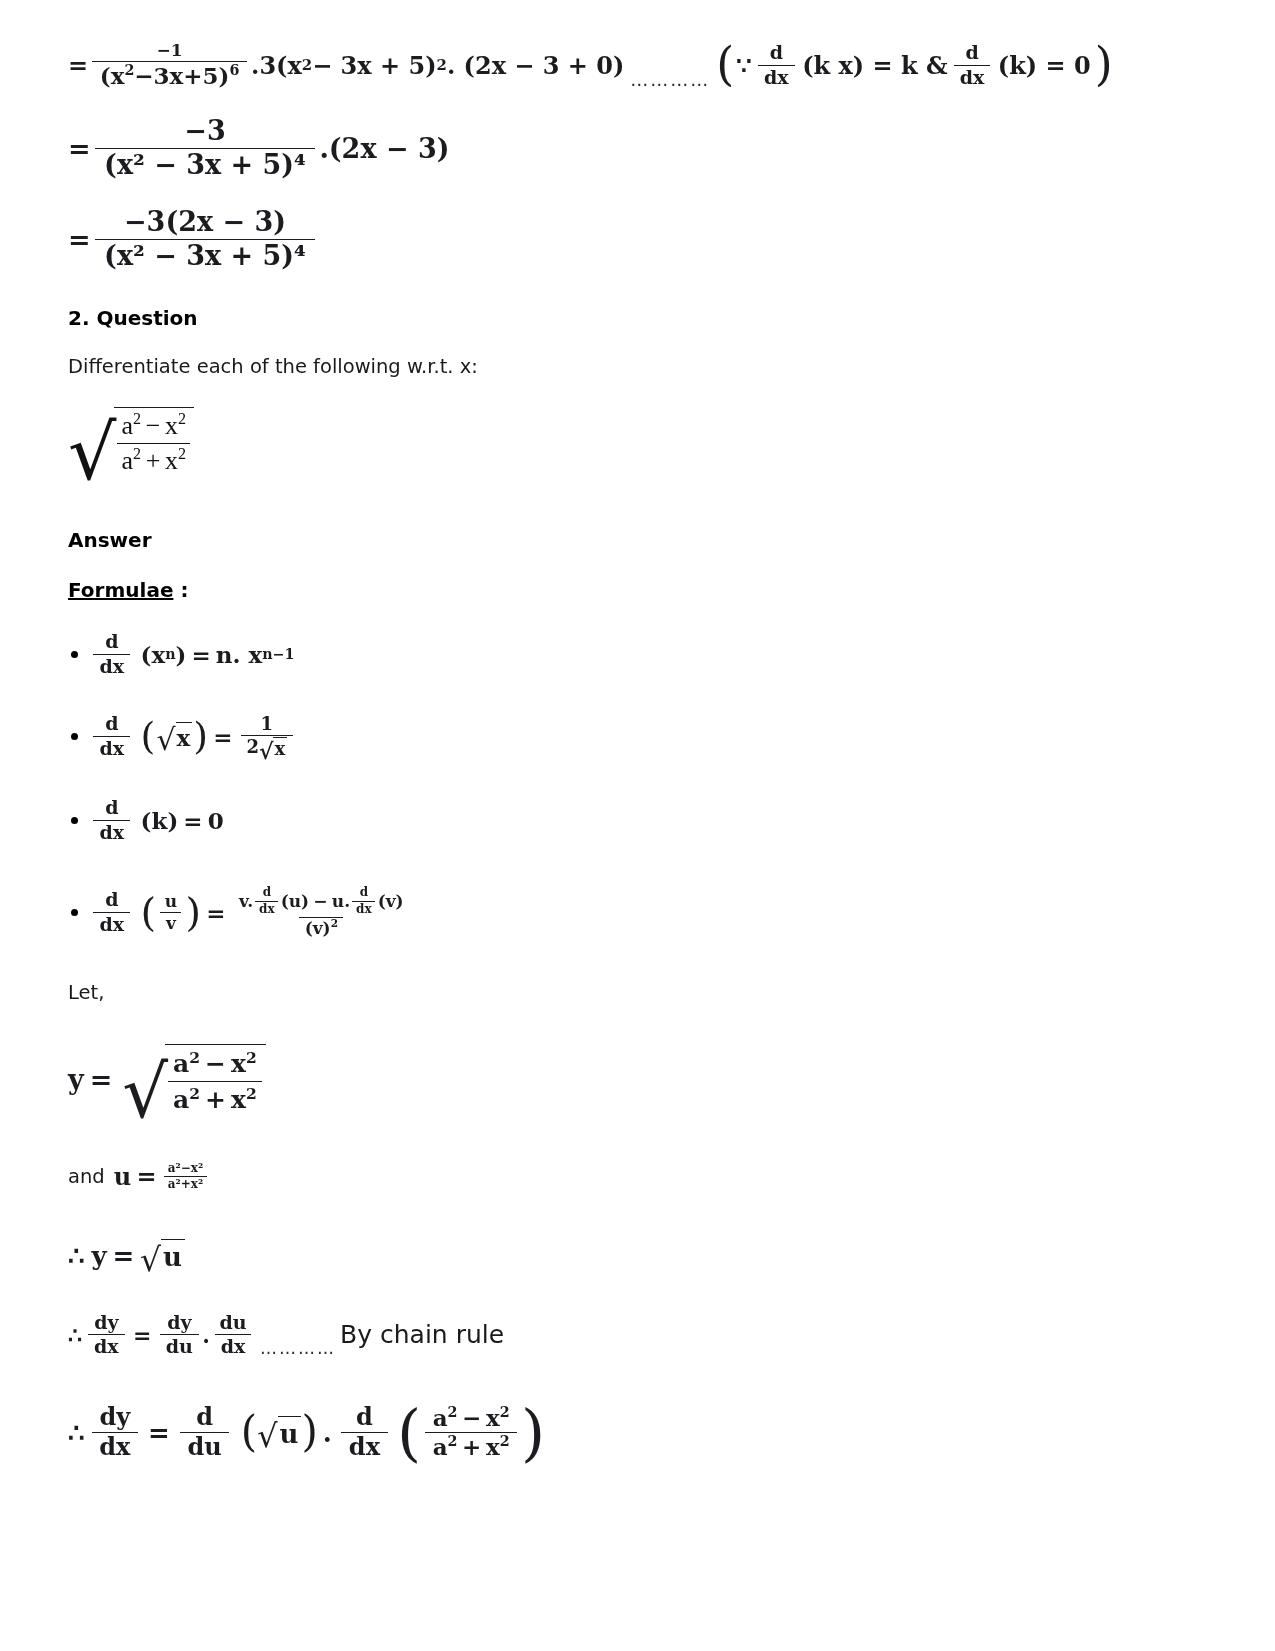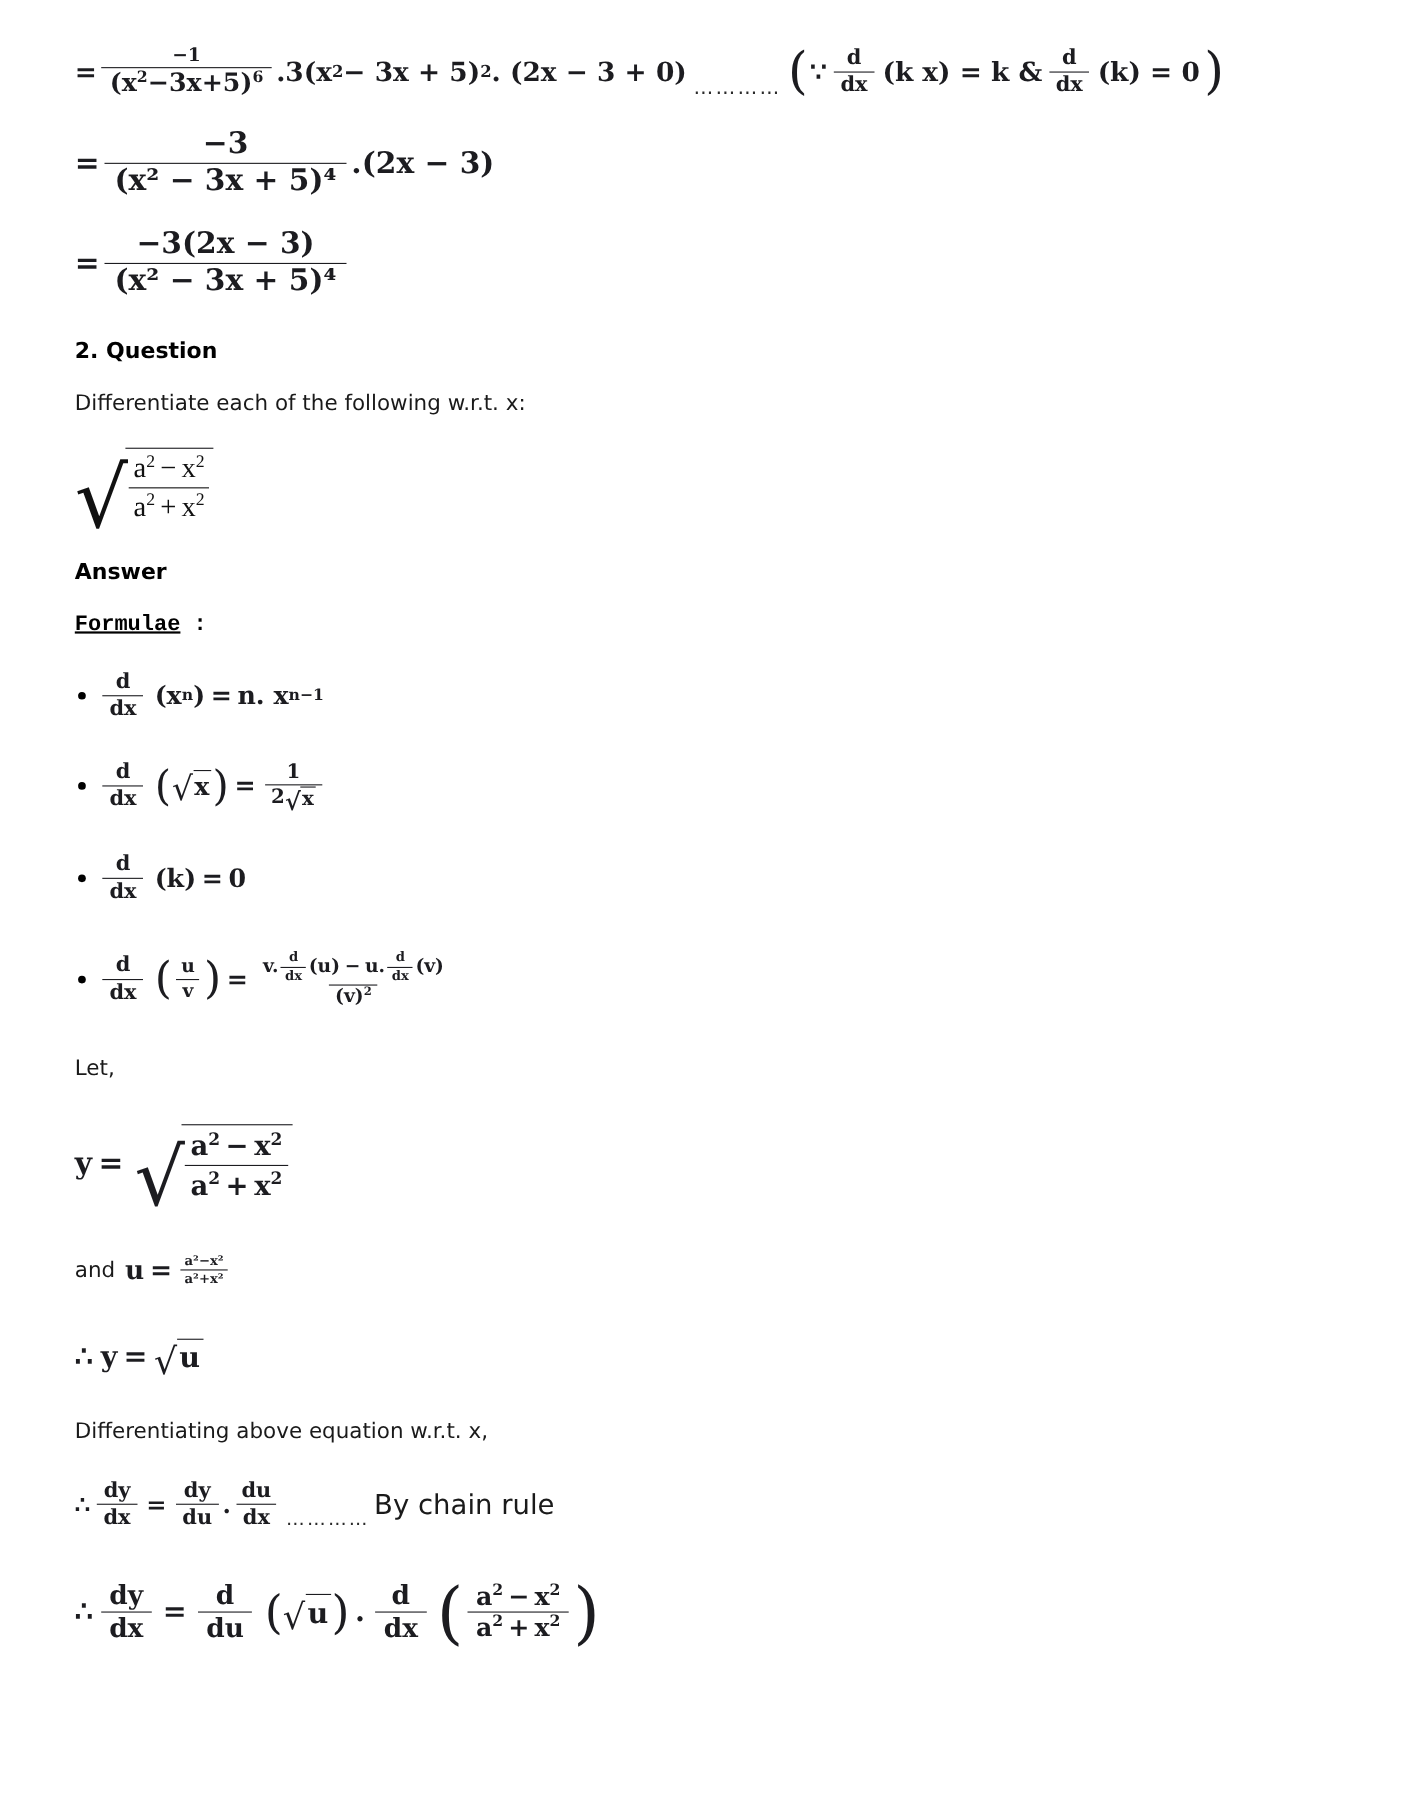--- a/index.html
+++ b/index.html
@@ -197,23 +197,23 @@
           <span style="padding:0 4px 2px 4px; text-align:center;">
             <span>a</span><sup class="e">2</sup><span style="margin:0 .18em;">−</span><span>x</span><sup class="e">2</sup>
           </span>
           <span style="padding:2px 4px 0 4px; border-top:1.5px solid #111; text-align:center;">
             <span>a</span><sup class="e">2</sup><span style="margin:0 .18em;">+</span><span>x</span><sup class="e">2</sup>
           </span>
         </span>
       </span>
     </div>
 
-    <div class="heading" style="margin-top:12px;">Answer</div>
-
-    <div class="heading" style="margin-top:26px;font-family:Liberation Mono, monospace;">
+    <div class="heading" style="margin-top:33px;">Answer</div>
+
+    <div class="heading" style="margin-top:26px;">
       <span class="u">Formulae</span><span> :</span>
     </div>
 
     <ul class="formulae">
 
       <li style="margin-top:24px; height:56px; display:flex; align-items:center;">
         <span class="mathrow" style="font-size:23px;">
           <span class="frac math" style="font-size:19px;">
             <span class="num mi">d</span>
             <span class="den mi">dx</span>
@@ -349,21 +349,20 @@
       <span class="math mi" style="margin-left:7px;">y</span>
       <span class="math mi op">=</span>
       <span class="sqrt math">
         <span class="radsign" style="font-size:33px; line-height:.74; font-weight:300;">√</span>
         <span class="radicand" style="padding:2px 3px 0 2px;">
           <span class="mi">u</span>
         </span>
       </span>
     </div>
 
-    <div class="para" style="margin-top:26px;">Differentiating above equation w.r.t. x,</div>
 
     <div class="mathrow" style="margin-top:22px; height:62px; font-size:22px;">
       <span class="math mi">∴</span>
       <span class="frac math" style="font-size:19px; margin-left:6px;">
         <span class="num mi">dy</span>
         <span class="den mi">dx</span>
       </span>
       <span class="math mi op">=</span>
       <span class="frac math" style="font-size:19px;">
         <span class="num mi">dy</span>

